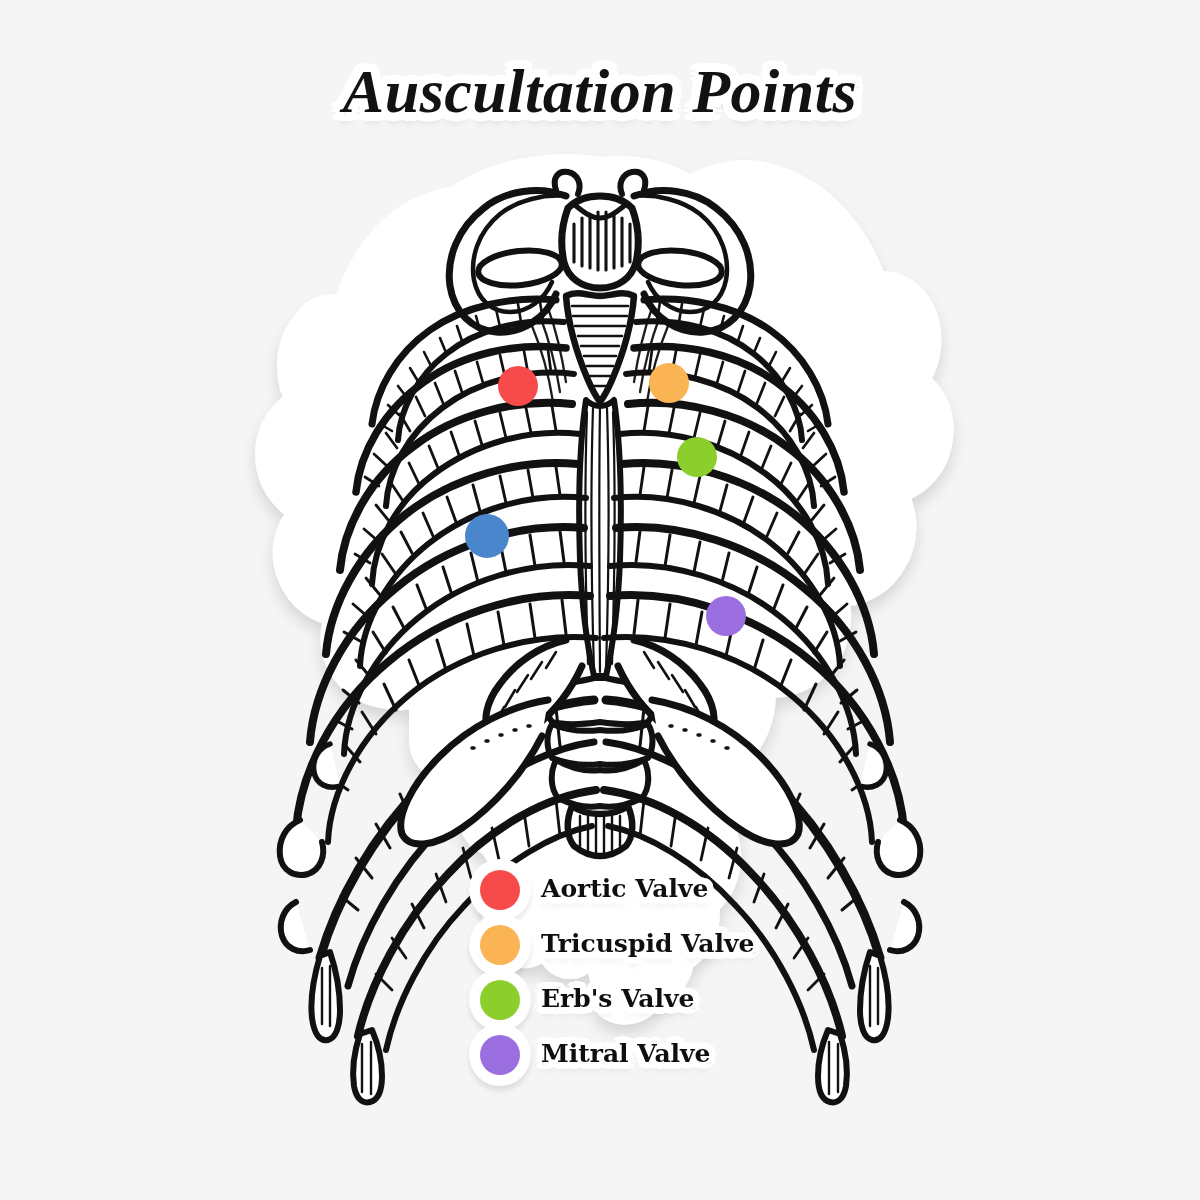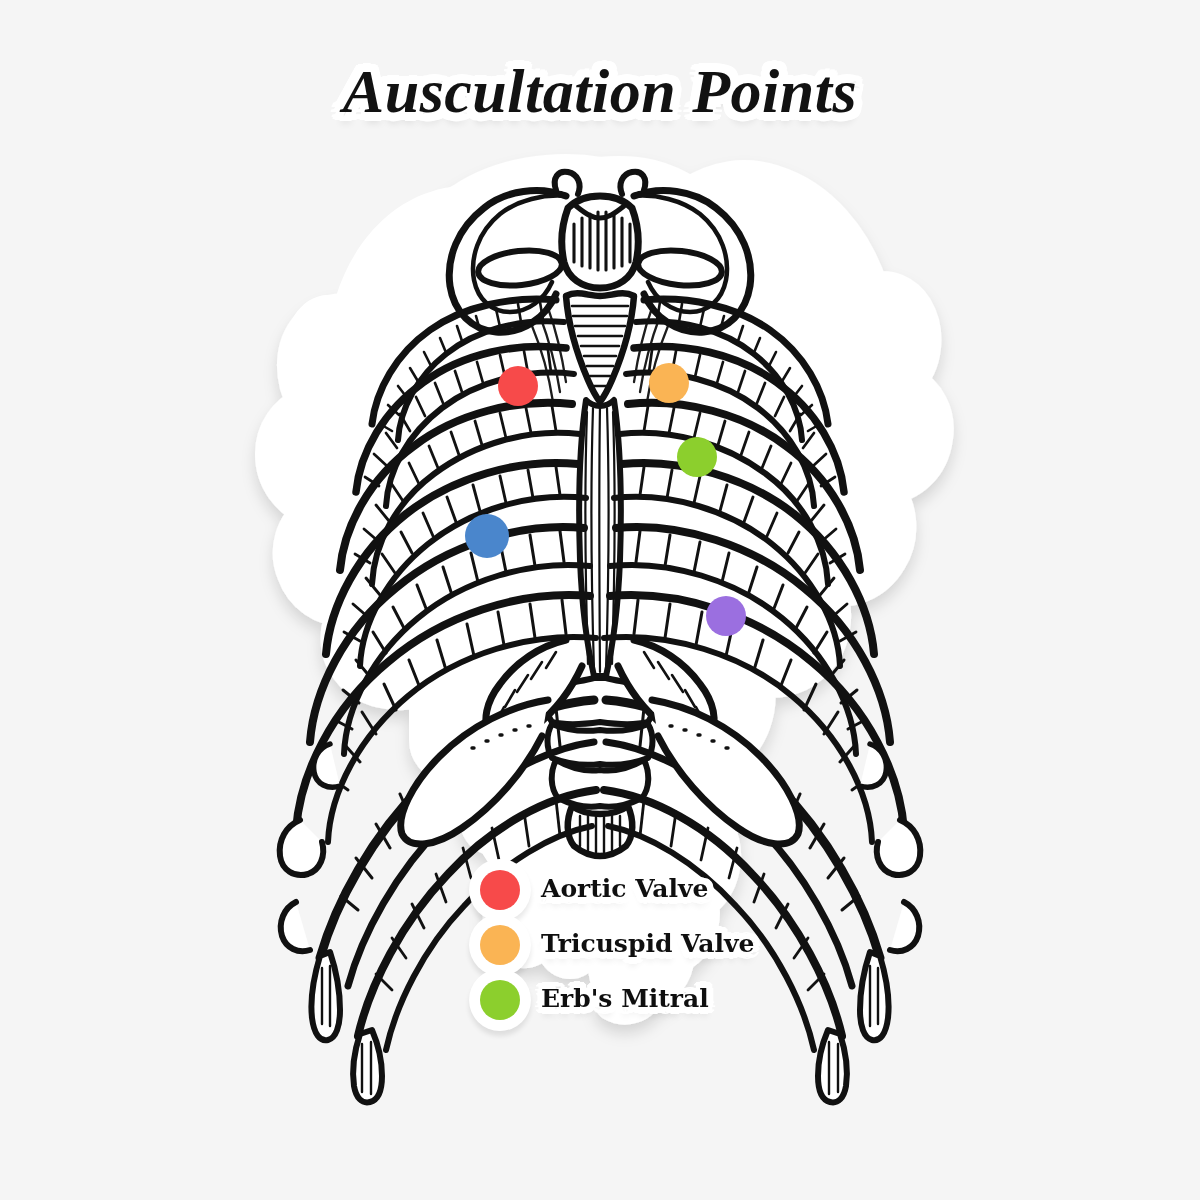--- a/index.html
+++ b/index.html
@@ -705,17 +705,23 @@
     <div class="legend-row">
       <span class="legend-swatch-pod">
         <span class="legend-dot" style="background: rgb(250, 180, 84);"></span>
       </span>
       <span class="legend-label">Tricuspid Valve</span>
     </div>
     <div class="legend-row">
       <span class="legend-swatch-pod">
         <span class="legend-dot" style="background: rgb(140, 207, 45);"></span>
       </span>
-      <span class="legend-label">Erb's Mitral</span>
+      <span class="legend-label">Erb's Valve</span>
+    </div>
+    <div class="legend-row">
+      <span class="legend-swatch-pod">
+        <span class="legend-dot" style="background: rgb(155, 111, 224);"></span>
+      </span>
+      <span class="legend-label">Mitral Valve</span>
     </div>
   </div>
 
 </div>
 
 </body></html>

